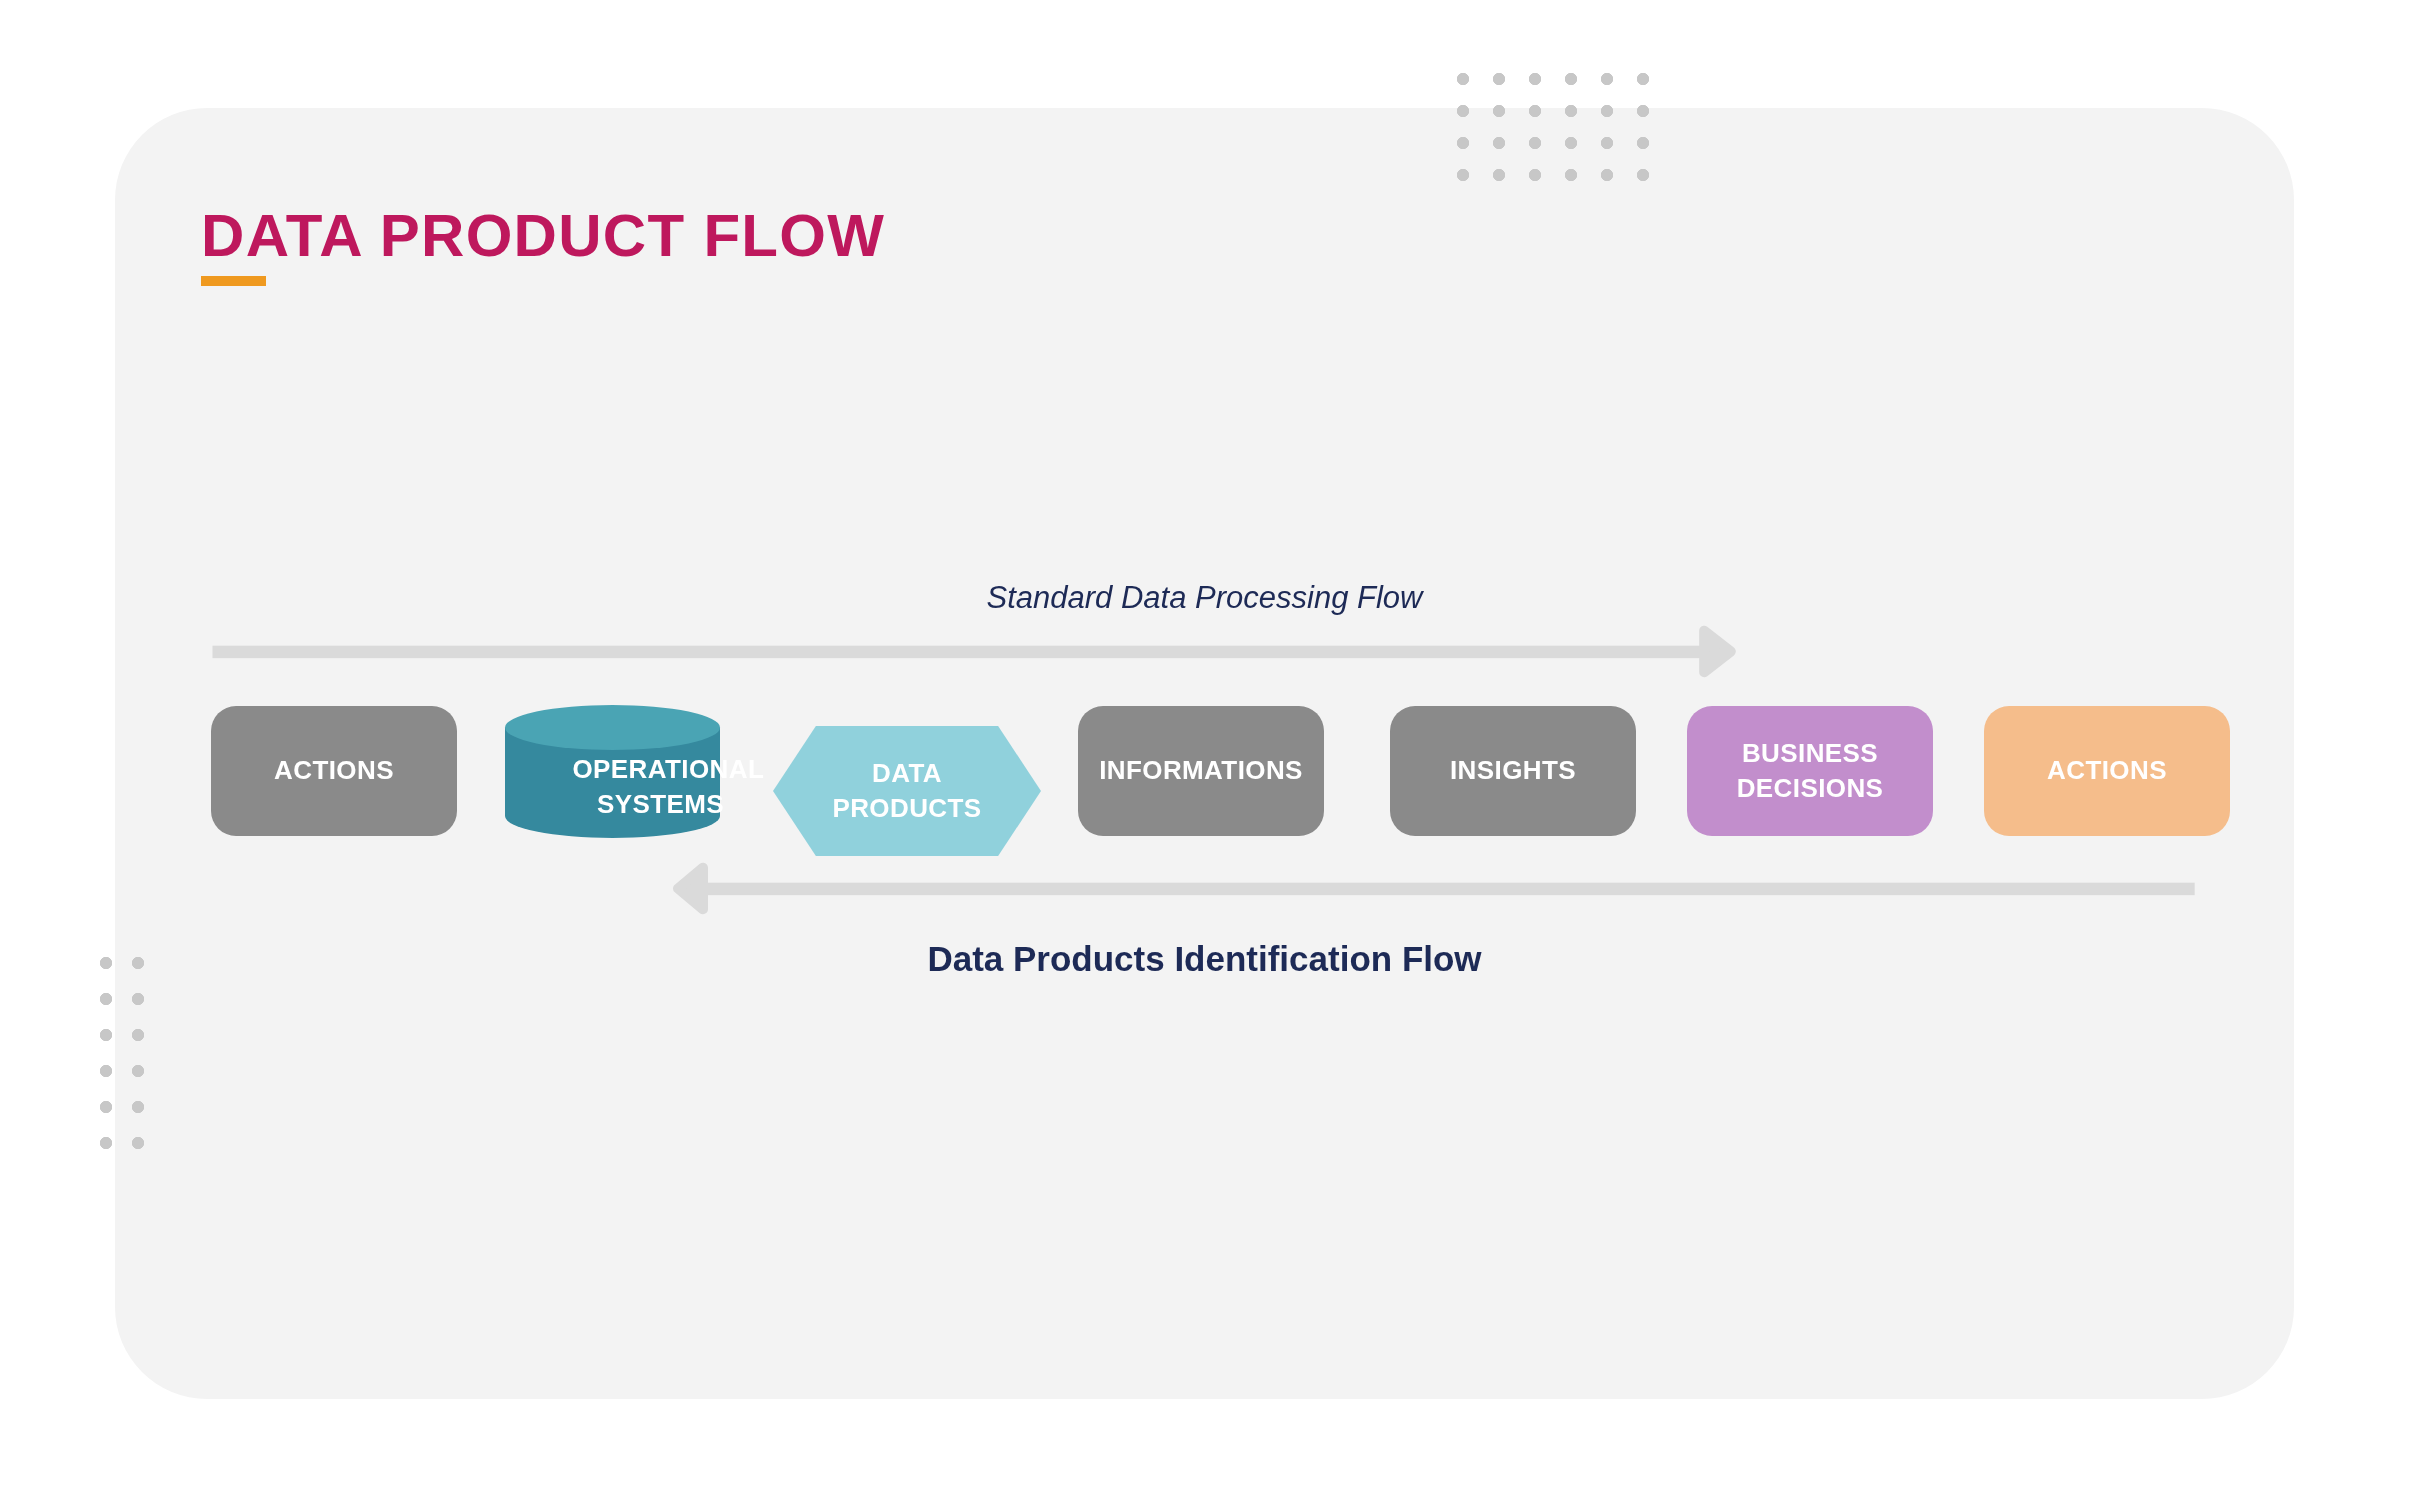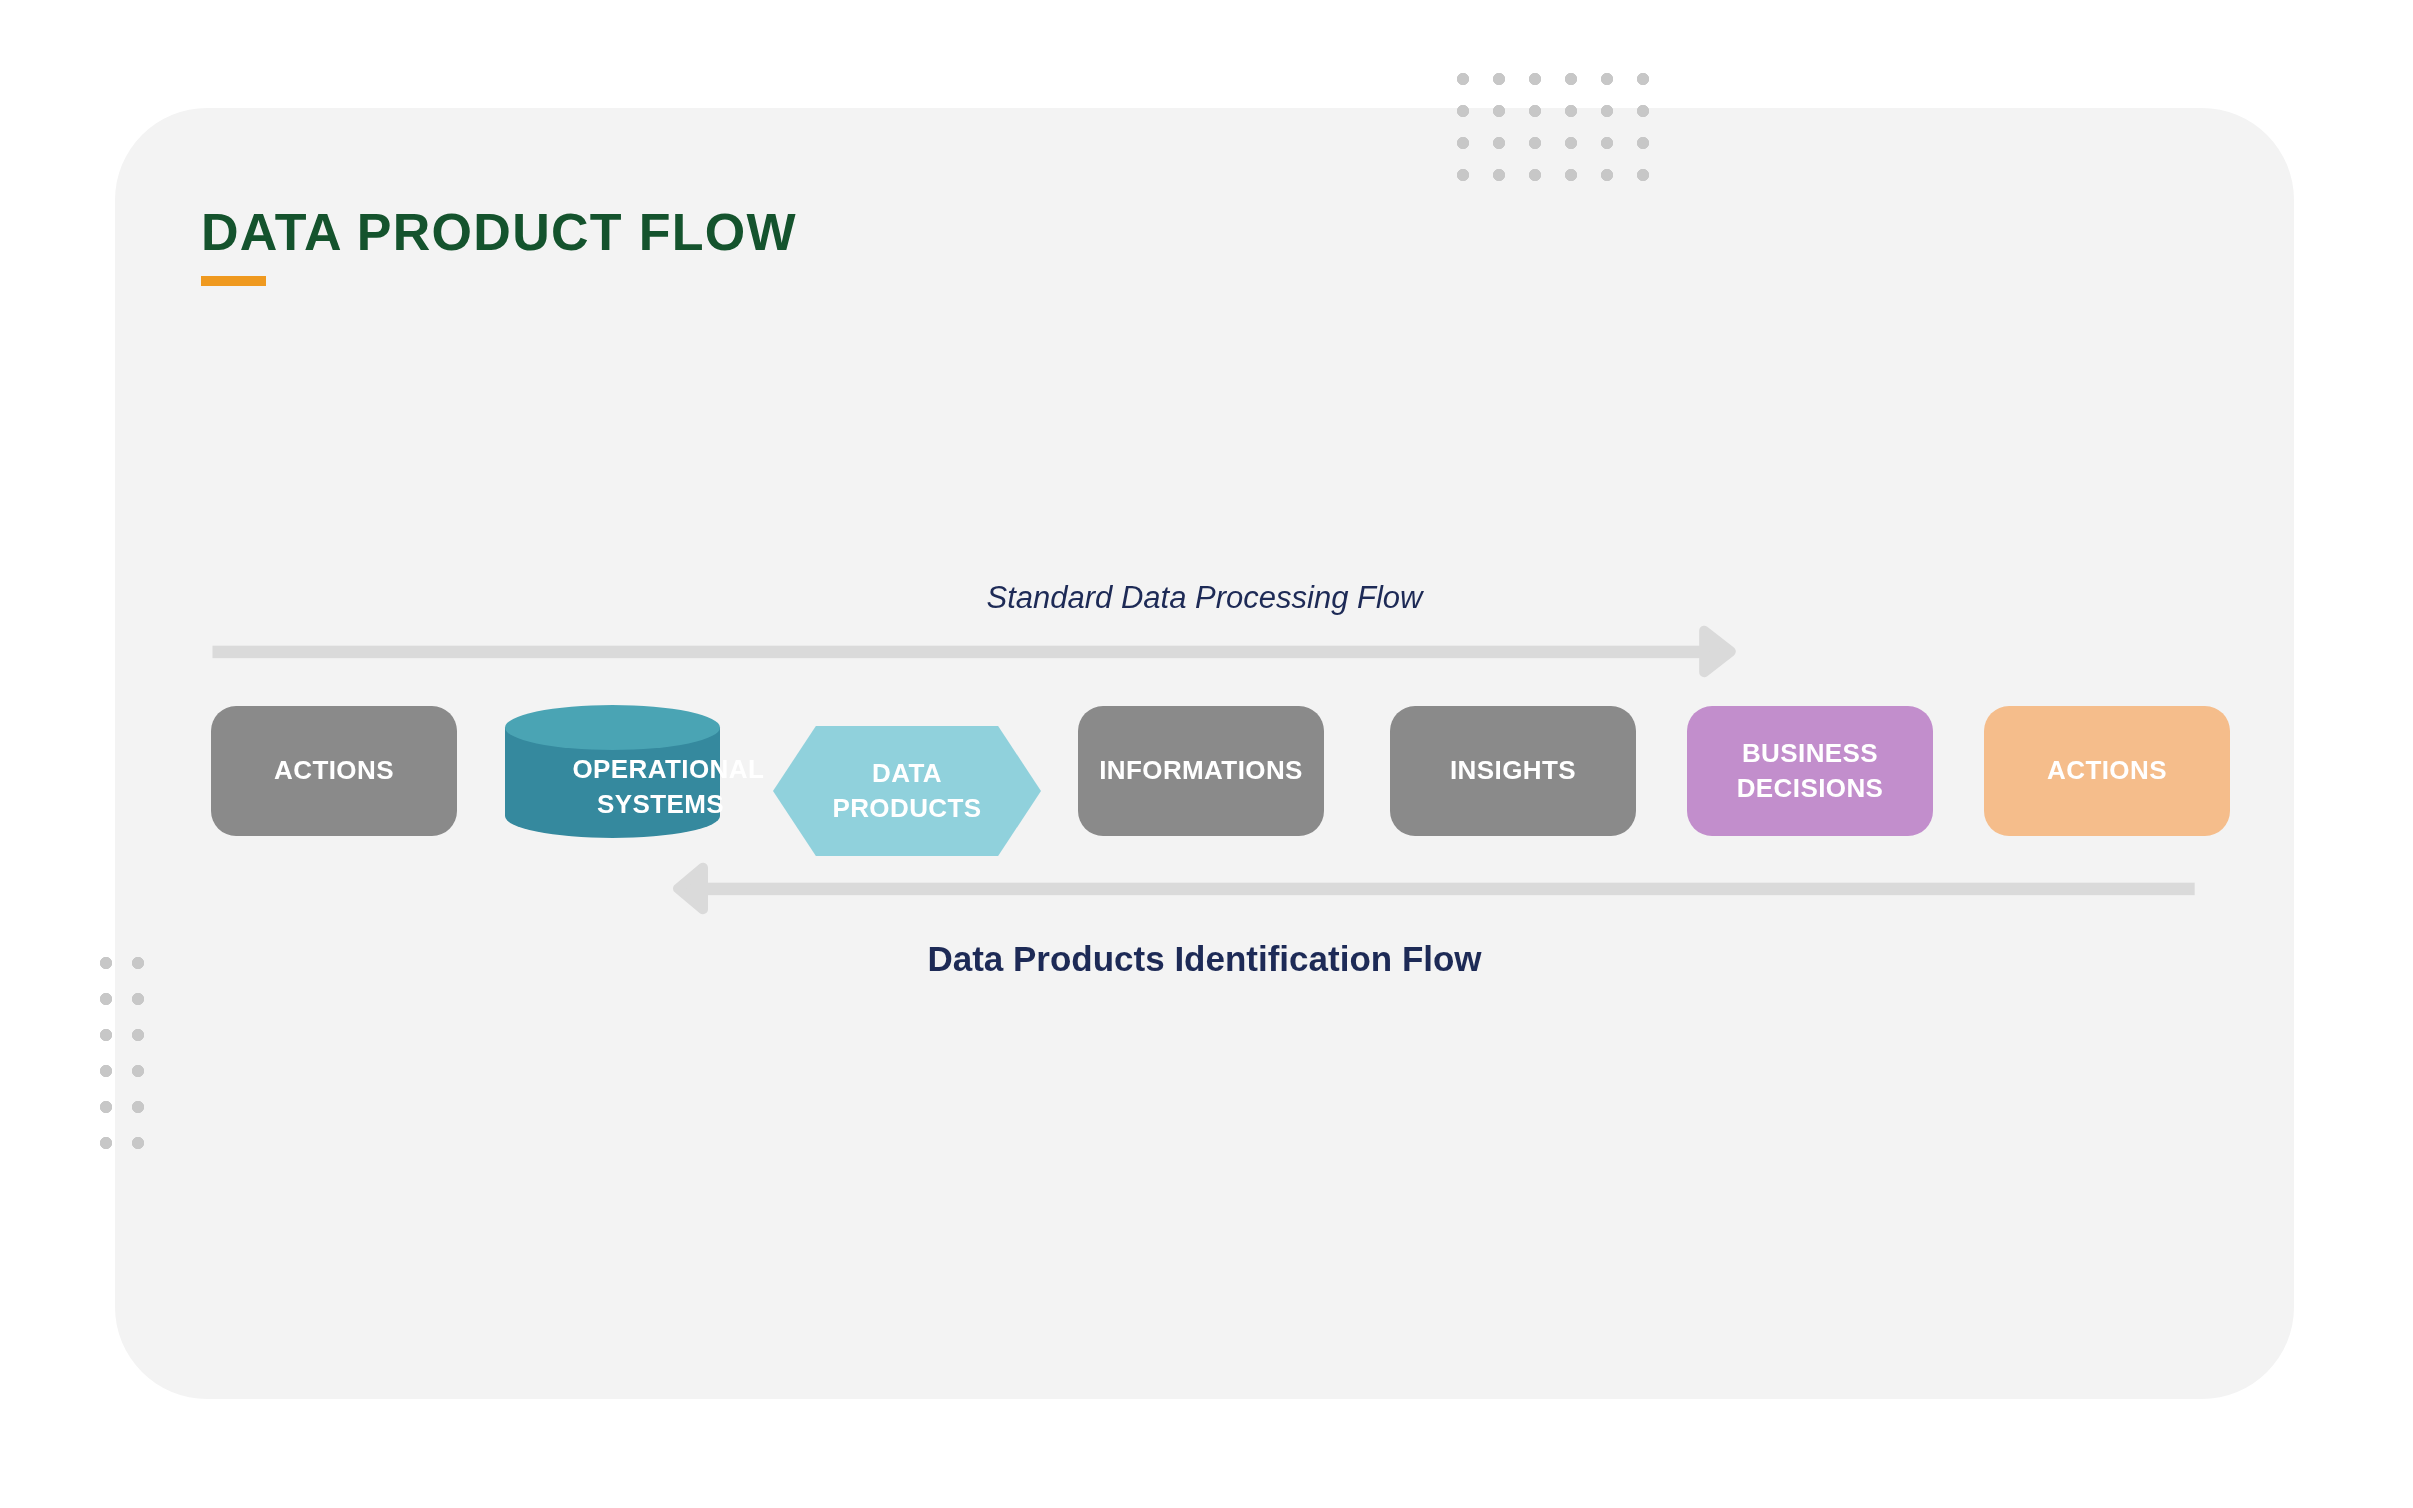--- a/index.html
+++ b/index.html
@@ -28,24 +28,24 @@
     background-size: 36px 32px;
   }
   .dot-grid.bottom {
     left: 90px; top: 945px;
     width: 64px; height: 216px;
     background-size: 32px 36px;
   }
   .title {
     position: absolute;
     left: 201px; top: 206px;
-    font-size: 52px;
+    font-size: 60px;
     font-weight: 800;
     letter-spacing: 1.3px;
-    color: #14532d;
+    color: #be185d;
     line-height: 1;
     white-space: nowrap;
   }
   .title-underline {
     position: absolute;
     left: 201px; top: 276px;
     width: 65px; height: 10px;
     background: #ef991f;
   }
   .flow-label {

